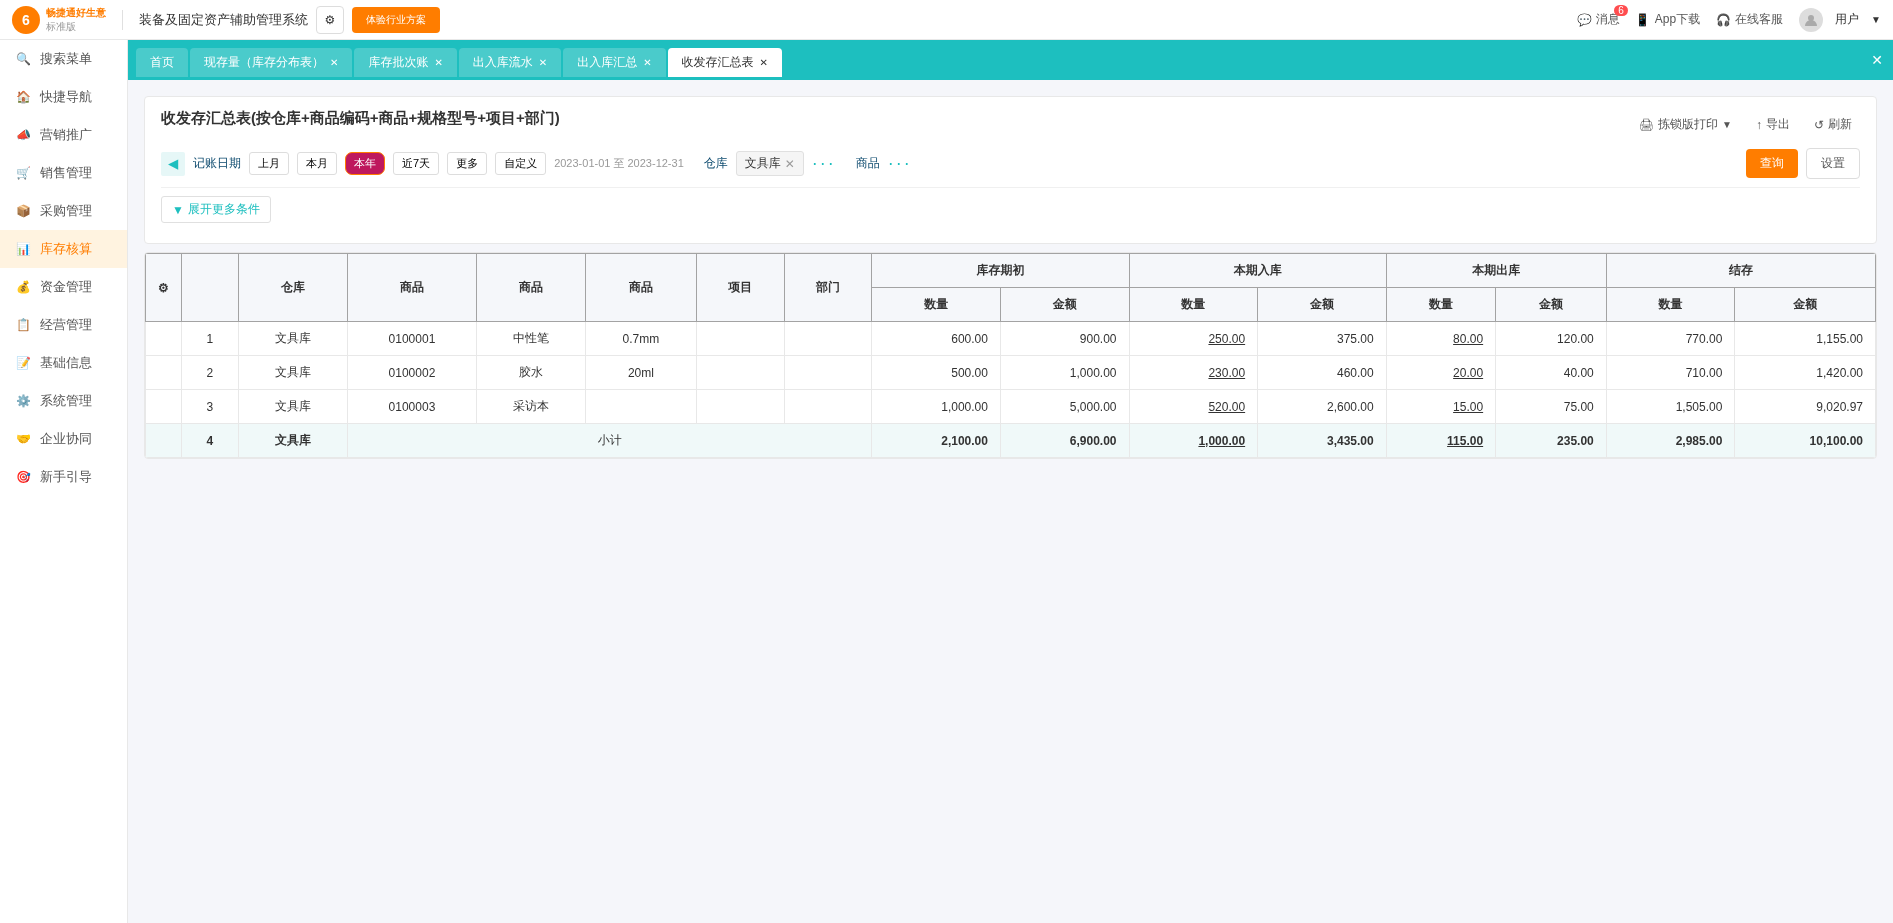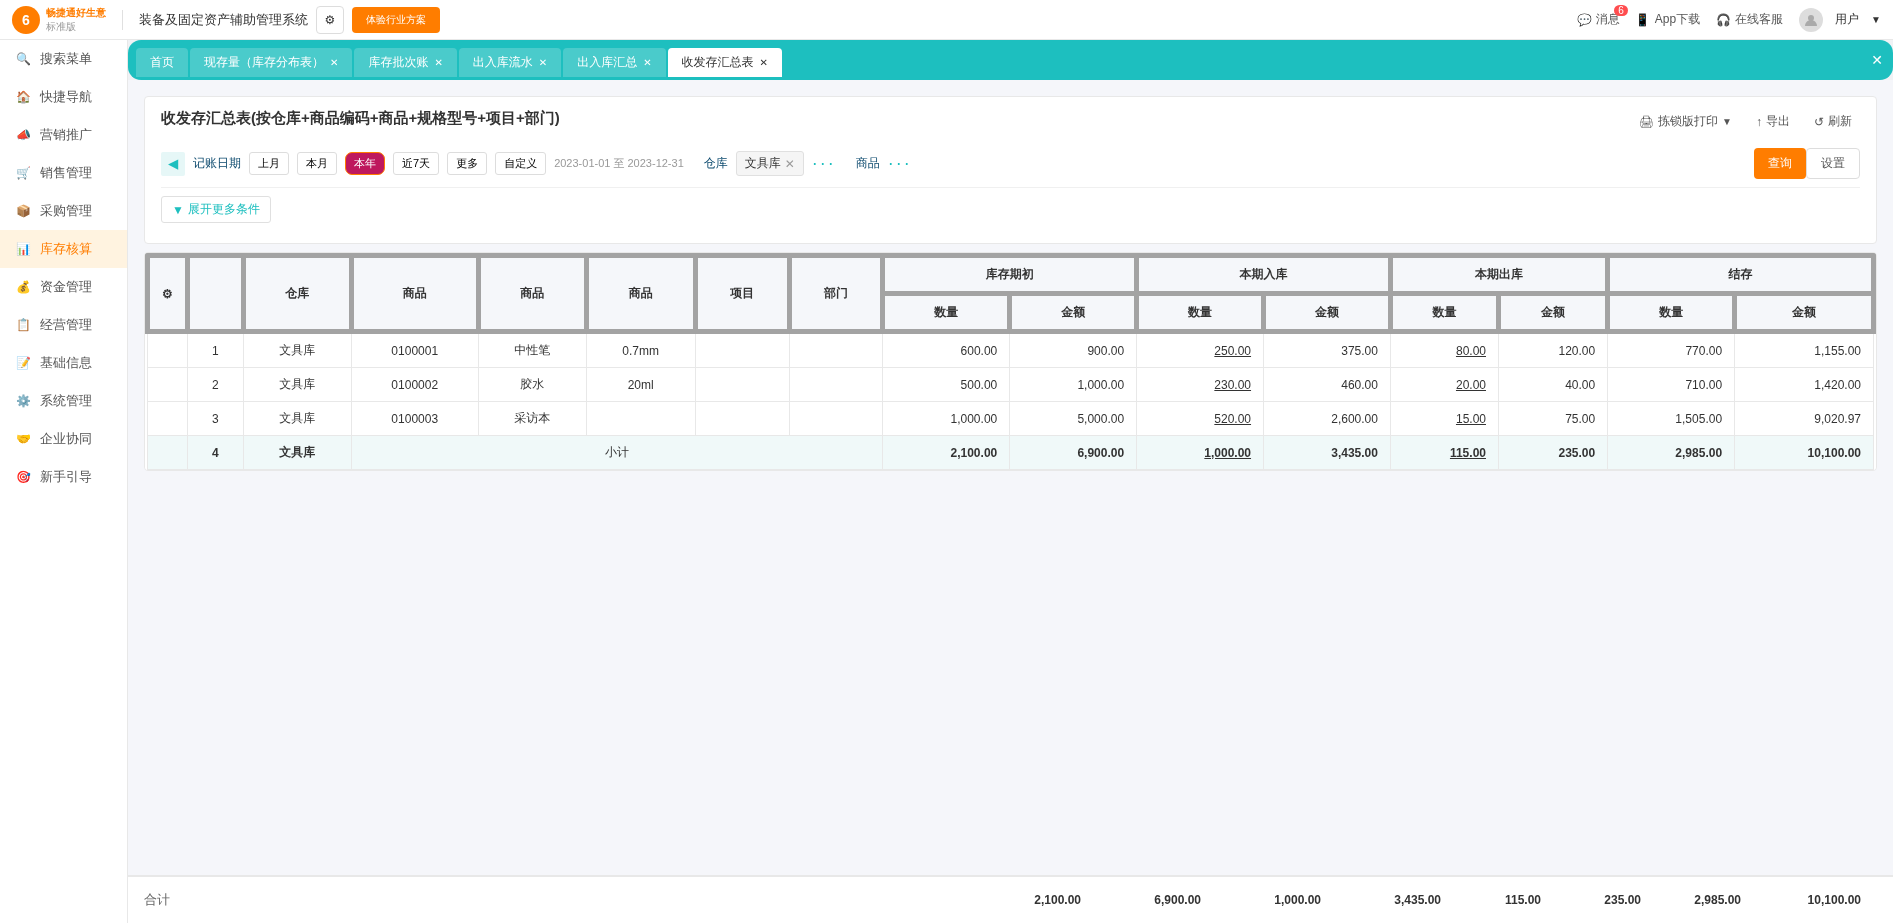--- a/index.html
+++ b/index.html
@@ -4,21 +4,21 @@
   <style>
     * { box-sizing: border-box; margin: 0; padding: 0; }
     body { font-family: 'Microsoft YaHei', Arial, sans-serif; font-size: 12px; background: #f0f2f5; color: #333; overflow: hidden; }
 
     
     .app-container { display: flex; flex-direction: column; height: 923px; width: 1893px; }
     .top-bar { height: 40px; background: #fff; display: flex; align-items: center; padding: 0 12px; border-bottom: 1px solid #e8e8e8; justify-content: space-between; }
     .main-layout { display: flex; flex: 1; overflow: hidden; }
     .sidebar { width: 128px; background: #fff; border-right: 1px solid #e8e8e8; display: flex; flex-direction: column; }
     .content-area { flex: 1; display: flex; flex-direction: column; overflow: hidden; }
-    .tab-bar { height: 40px; background: #1dbfbf; display: flex; align-items: center; padding: 8px 8px; gap: 2px; position: relative; border-radius: 13px; }
+    .tab-bar { height: 40px; background: #1dbfbf; display: flex; align-items: center; padding: 8px 8px; gap: 2px; position: relative; }
     .page-content { flex: 1; background: #f5f6fa; overflow-y: auto; padding: 16px; }
 
     
     .top-left { display: flex; align-items: center; gap: 8px; }
     .logo-area { display: flex; align-items: center; gap: 6px; }
     .logo-icon { width: 28px; height: 28px; background: #ff7d00; border-radius: 50%; display: flex; align-items: center; justify-content: center; color: white; font-size: 14px; font-weight: bold; }
     .top-actions { display: flex; align-items: center; gap: 16px; }
     .top-action-item { display: flex; align-items: center; gap: 4px; cursor: pointer; color: #555; font-size: 12px; position: relative; }
     .badge { background: #ff4d4f; color: white; border-radius: 8px; padding: 0 4px; font-size: 10px; position: absolute; top: -6px; right: -8px; }
     .gear-btn { width: 28px; height: 28px; border: 1px solid #ddd; border-radius: 4px; display: flex; align-items: center; justify-content: center; cursor: pointer; }
@@ -44,21 +44,21 @@
     .filter-tag { display: flex; align-items: center; gap: 4px; padding: 3px 8px; background: #f5f5f5; border: 1px solid #e0e0e0; border-radius: 3px; font-size: 12px; }
     .filter-tag-close { cursor: pointer; color: #999; }
     .filter-dots { color: #1dbfbf; cursor: pointer; font-size: 18px; letter-spacing: 2px; }
     .expand-btn { display: flex; align-items: center; gap: 4px; color: #1dbfbf; cursor: pointer; font-size: 12px; border: 1px solid #e0e0e0; padding: 4px 10px; border-radius: 3px; background: white; }
     .query-btn { background: #ff7d00; color: white; border: none; padding: 6px 14px; border-radius: 4px; cursor: pointer; font-size: 12px; }
     .settings-btn { background: white; color: #555; border: 1px solid #ddd; padding: 6px 14px; border-radius: 4px; cursor: pointer; font-size: 12px; }
     .print-btn, .export-btn, .refresh-btn { display: flex; align-items: center; gap: 4px; color: #555; cursor: pointer; font-size: 12px; border: none; background: none; padding: 4px 8px; }
 
     
     .data-table { width: 100%; border-collapse: collapse; background: white; }
-    .data-table th { background: #f5f7fa; padding: 8px 12px; text-align: center; border: 5px solid #a3a3a3; font-size: 12px; font-weight: 600; color: #333; }
+    .data-table th { background: #f5f7fa; padding: 8px 12px; text-align: center; border: 1px solid #a3a3a3; font-size: 12px; font-weight: 600; color: #333; }
     .data-table td { padding: 8px 12px; border: 1px solid #e8e8e8; text-align: center; font-size: 12px; }
     .data-table .number-cell { text-align: right; }
     .subtotal-row td { font-weight: bold; background: #f0f9f9; }
     .th-group { background: #f5f7fa; text-align: center; }
     .table-wrapper { background: white; border-radius: 4px; overflow: hidden; border: 1px solid #e8e8e8; }
   </style>
 </head>
 <body>
 
 <div class="app-container">
@@ -182,21 +182,21 @@
         <div class="tab active">
           <span>收发存汇总表</span>
           <span class="tab-close" style="color:#333;">✕</span>
         </div>
         <span class="tab-close-main">✕</span>
       </div>
 
       <div class="page-content">
 
         <div style="background:white; padding:12px 16px; margin-bottom:8px; border-radius:4px; border:1px solid #e8e8e8;">
-          <div style="display:flex; justify-content:space-between; align-items:flex-start;">
+          <div style="display:flex; justify-content:space-between; align-items:center;">
             <h2 class="page-title">收发存汇总表(按仓库+商品编码+商品+规格型号+项目+部门)</h2>
             <div style="display:flex; gap:8px; align-items:center;">
               <button class="print-btn">
                 <span>🖨</span>
                 <span>拣锁版打印</span>
                 <span style="font-size:10px;">▼</span>
               </button>
               <button class="export-btn">
                 <span>↑</span>
                 <span>导出</span>
@@ -222,21 +222,21 @@
             <span class="filter-label" style="margin-left:12px;">仓库</span>
             <div class="filter-tag">
               <span>文具库</span>
               <span class="filter-tag-close">✕</span>
             </div>
             <span class="filter-dots">···</span>
 
             <span class="filter-label" style="margin-left:12px;">商品</span>
             <span class="filter-dots">···</span>
 
-            <div style="margin-left:auto; display:flex; ">
+            <div style="margin-left:auto; display:flex; gap:8px;align-items:center;">
               <button class="query-btn">查询</button>
               <button class="settings-btn">设置</button>
             </div>
           </div>
           <div style="padding:8px 0;">
             <button class="expand-btn">
               <span>▼</span>
               <span>展开更多条件</span>
             </button>
           </div>
@@ -341,30 +341,15 @@
                 <td class="number-cell" style="text-decoration:underline; cursor:pointer;">115.00</td>
                 <td class="number-cell">235.00</td>
                 <td class="number-cell">2,985.00</td>
                 <td class="number-cell">10,100.00</td>
               </tr>
             </tfoot>
           </table>
         </div>
       </div>
 
-      <div style="height:48px; background:white; border-top:2px solid #e8e8e8; display:flex; align-items:center; padding:0 16px;">
-        <div style="display:flex; align-items:center; width:100%;">
-          <span style="color:#666; font-size:13px; min-width:200px;">合计</span>
-          <div style="display:flex; flex:1; justify-content:flex-end; gap:0;">
-            <span style="font-size:12px; font-weight:bold; width:120px; text-align:right; padding-right:16px;">2,100.00</span>
-            <span style="font-size:12px; font-weight:bold; width:120px; text-align:right; padding-right:16px;">6,900.00</span>
-            <span style="font-size:12px; font-weight:bold; width:120px; text-align:right; padding-right:16px;">1,000.00</span>
-            <span style="font-size:12px; font-weight:bold; width:120px; text-align:right; padding-right:16px;">3,435.00</span>
-            <span style="font-size:12px; font-weight:bold; width:100px; text-align:right; padding-right:16px;">115.00</span>
-            <span style="font-size:12px; font-weight:bold; width:100px; text-align:right; padding-right:16px;">235.00</span>
-            <span style="font-size:12px; font-weight:bold; width:100px; text-align:right; padding-right:16px;">2,985.00</span>
-            <span style="font-size:12px; font-weight:bold; width:120px; text-align:right; padding-right:16px;">10,100.00</span>
-          </div>
-        </div>
-      </div>
     </div>
   </div>
 </div>
 
 </body></html>

